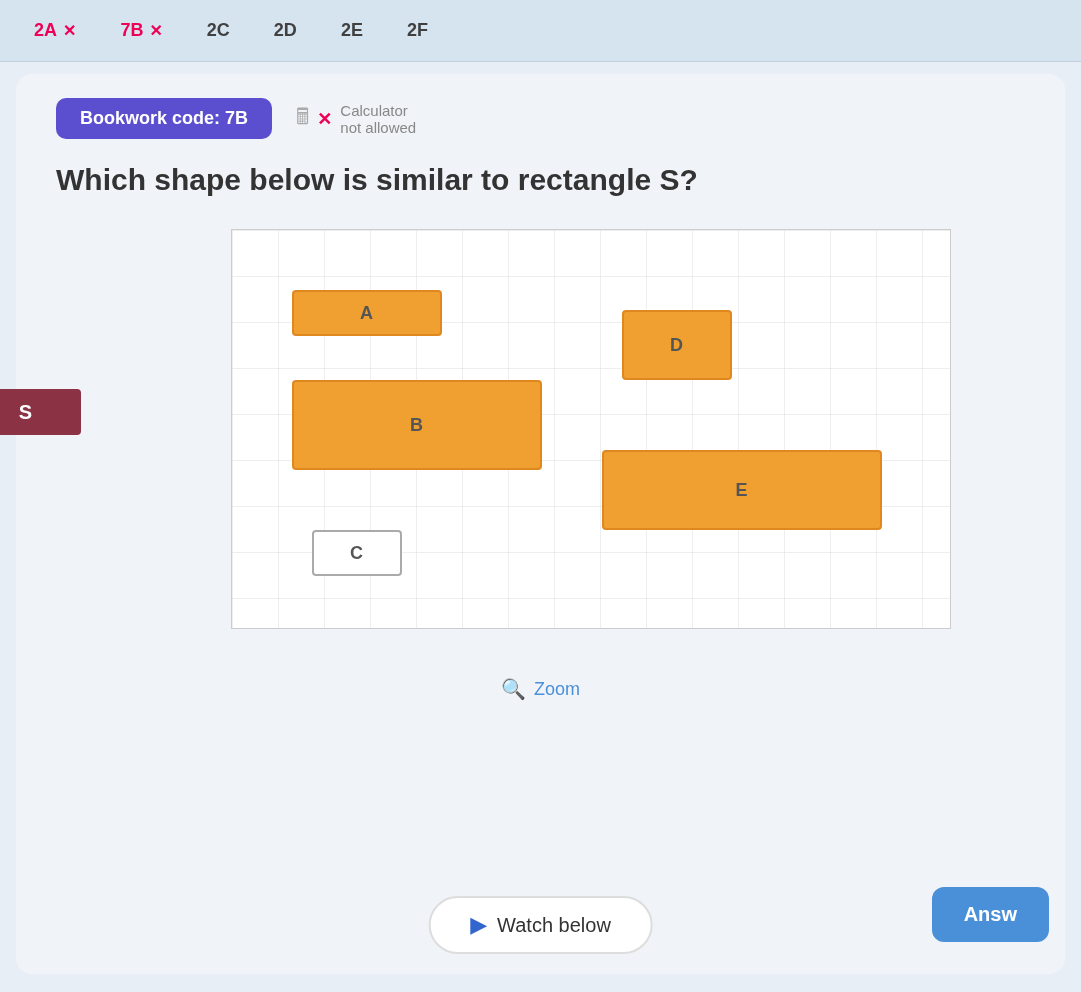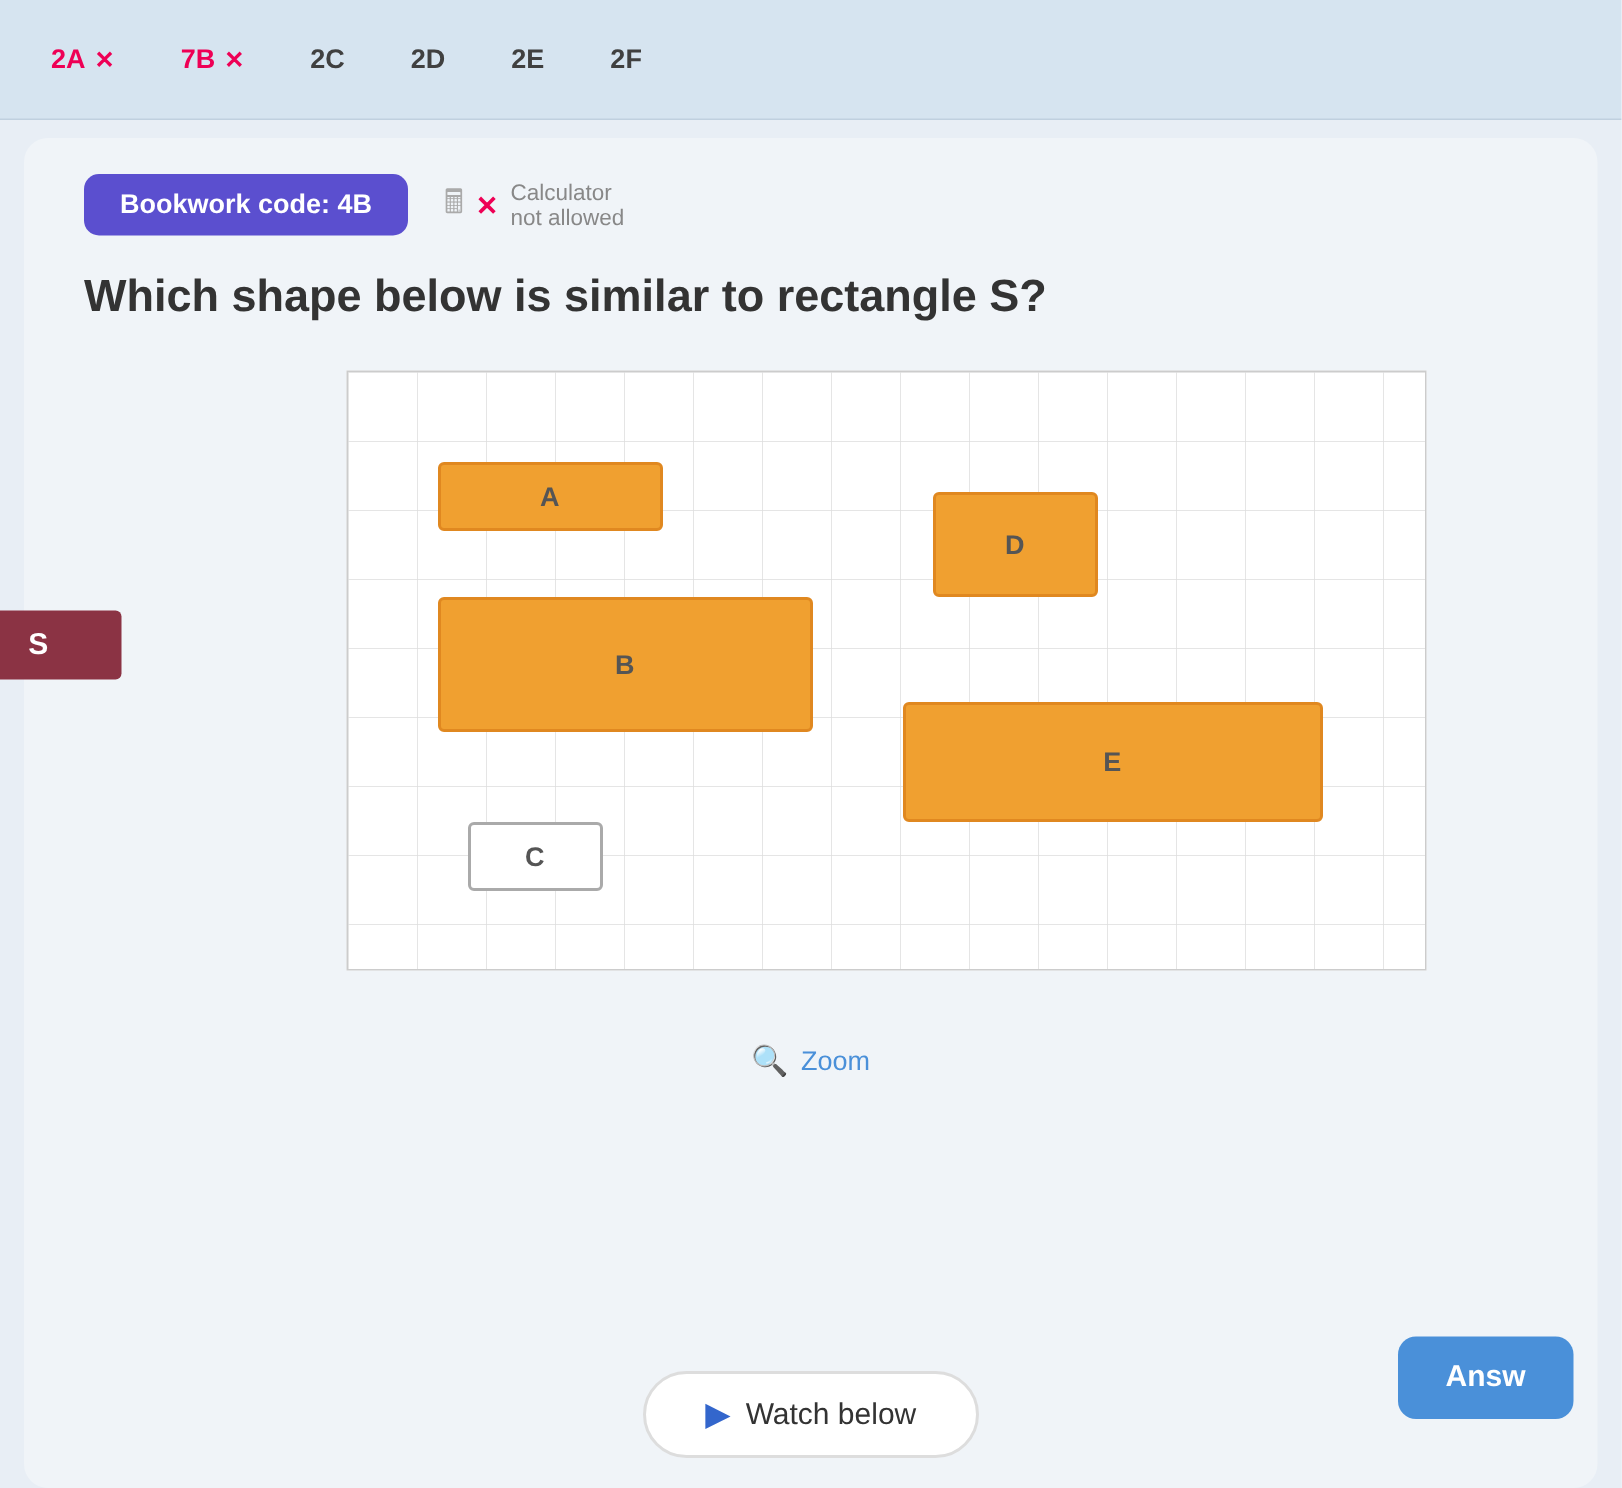--- a/index.html
+++ b/index.html
@@ -12,21 +12,21 @@
       position: relative;
     }
 
     
     .top-nav {
       display: flex;
       align-items: center;
       background: #d6e4f0;
       padding: 8px 16px;
       gap: 8px;
-      height: 80px;
+      height: 62px;
       border-bottom: 1px solid #c0d0df;
     }
 
     .nav-tab {
       display: flex;
       align-items: center;
       gap: 6px;
       padding: 8px 18px;
       border-radius: 8px;
       font-size: 18px;
@@ -237,21 +237,21 @@
       background: transparent;
       border: none;
       color: #4a90d9;
       font-size: 18px;
       cursor: pointer;
     }
 
     
     .answer-btn {
       position: absolute;
-      bottom: 46px;
+      bottom: 32px;
       right: 16px;
       background: #4a90d9;
       color: white;
       border: none;
       border-radius: 12px;
       padding: 16px 32px;
       font-size: 20px;
       font-weight: 600;
       cursor: pointer;
     }
@@ -312,21 +312,21 @@
     <span>2E</span>
   </button>
   <button class="nav-tab">
     <span>2F</span>
   </button>
 </div>
 
 <div class="main-content">
 
   <div class="info-row">
-    <div class="bookwork-code">Bookwork code: 4B</div>
+    <div class="bookwork-code">Bookwork code: 7B</div>
     <div class="calculator-info">
       <span class="calc-icon">🖩</span>
       <span class="calc-x">✕</span>
       <div>
         <div>Calculator</div>
         <div>not allowed</div>
       </div>
     </div>
   </div>
 

